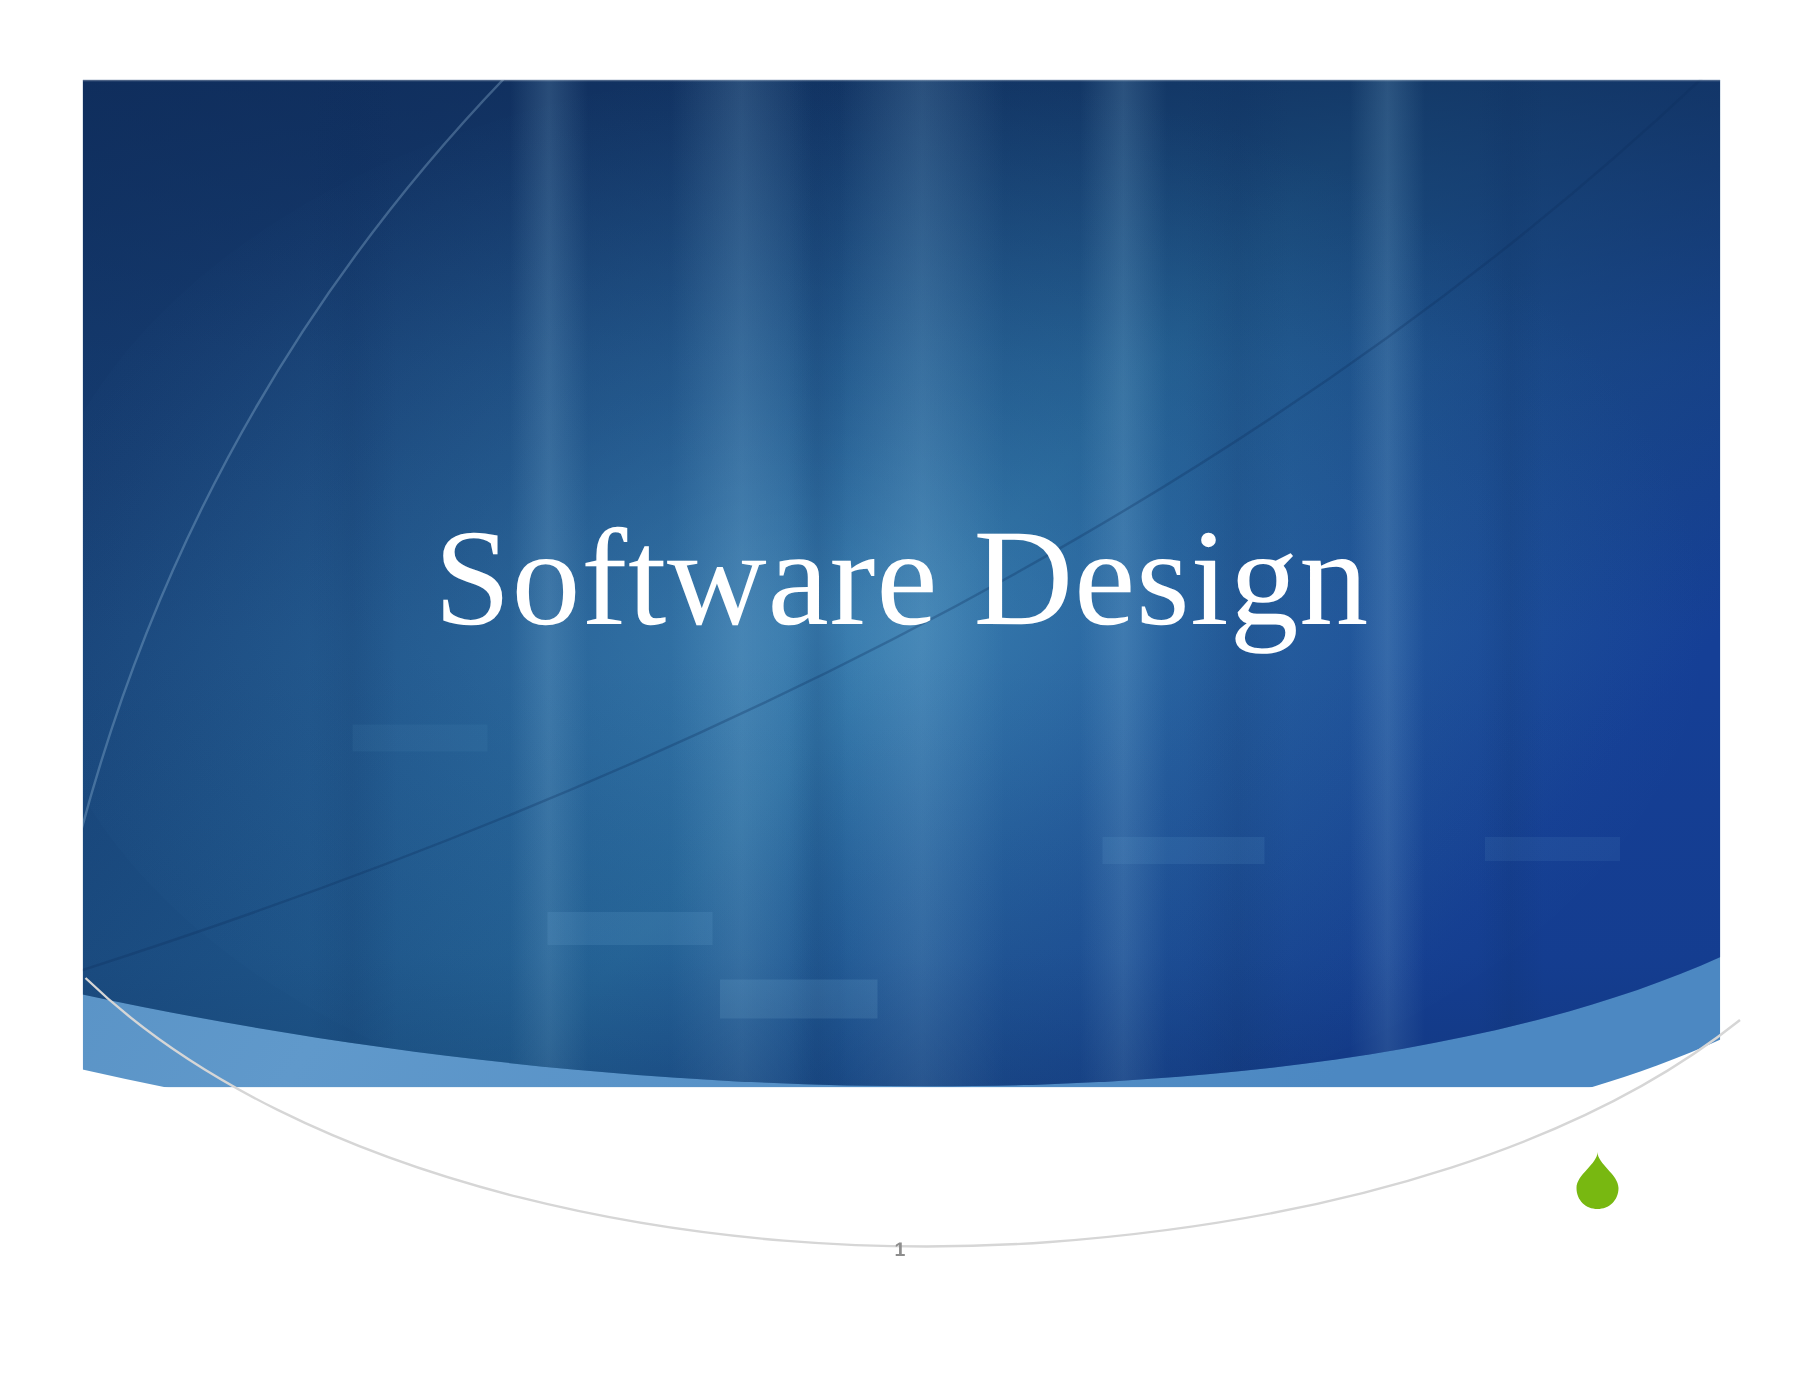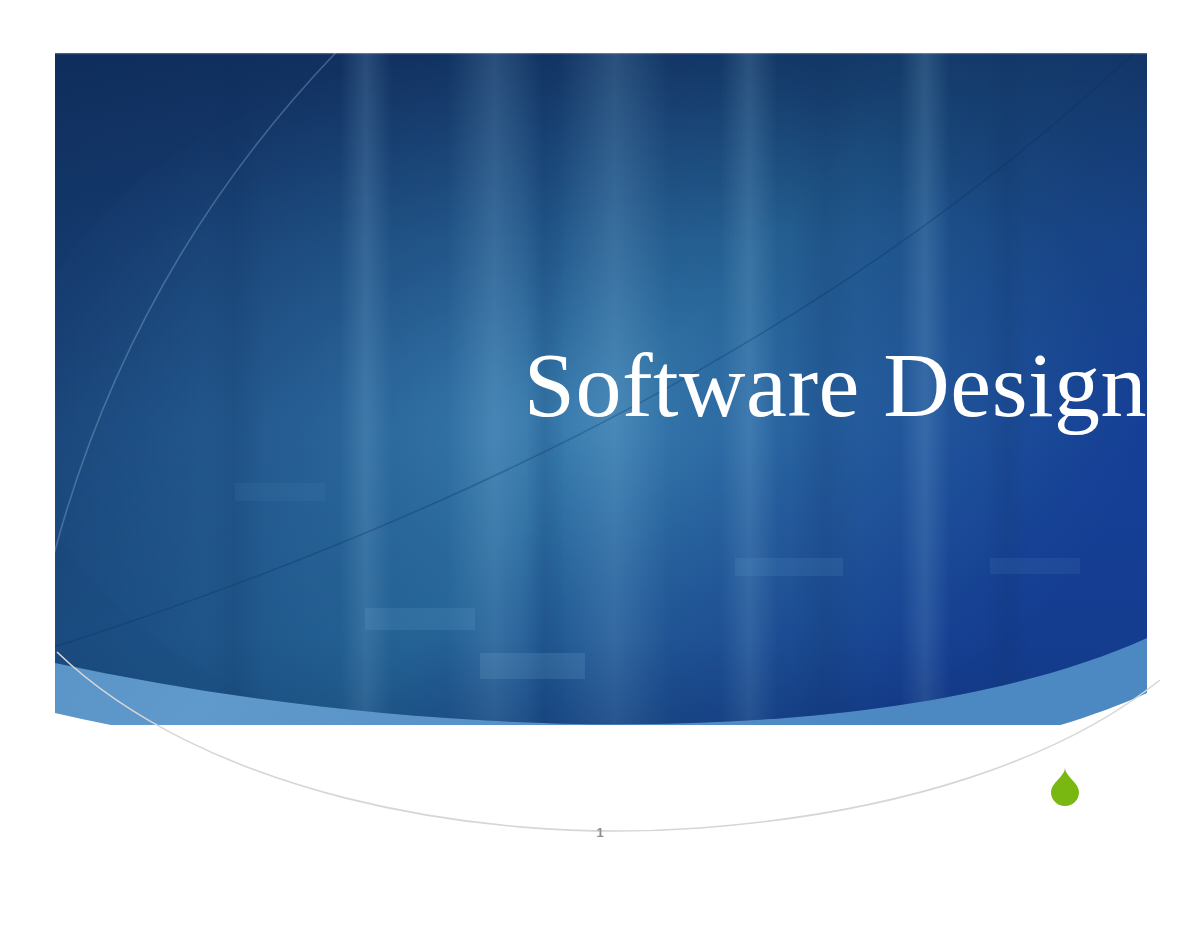--- a/index.html
+++ b/index.html
@@ -50,21 +50,21 @@
     height: 927px;
     pointer-events: none;
   }
 
   
   .title-text {
     position: absolute;
     left: 55px;
     top: 330px;
     width: 1092px;
-    text-align: right;
+    text-align: center;
     font-family: "Liberation Serif", "DejaVu Serif", serif;
     font-size: 92px;
     line-height: 110px;
     font-weight: 400;
     color: #ffffff;
     letter-spacing: 0.5px;
     white-space: nowrap;
     text-rendering: optimizeLegibility;
   }
 

